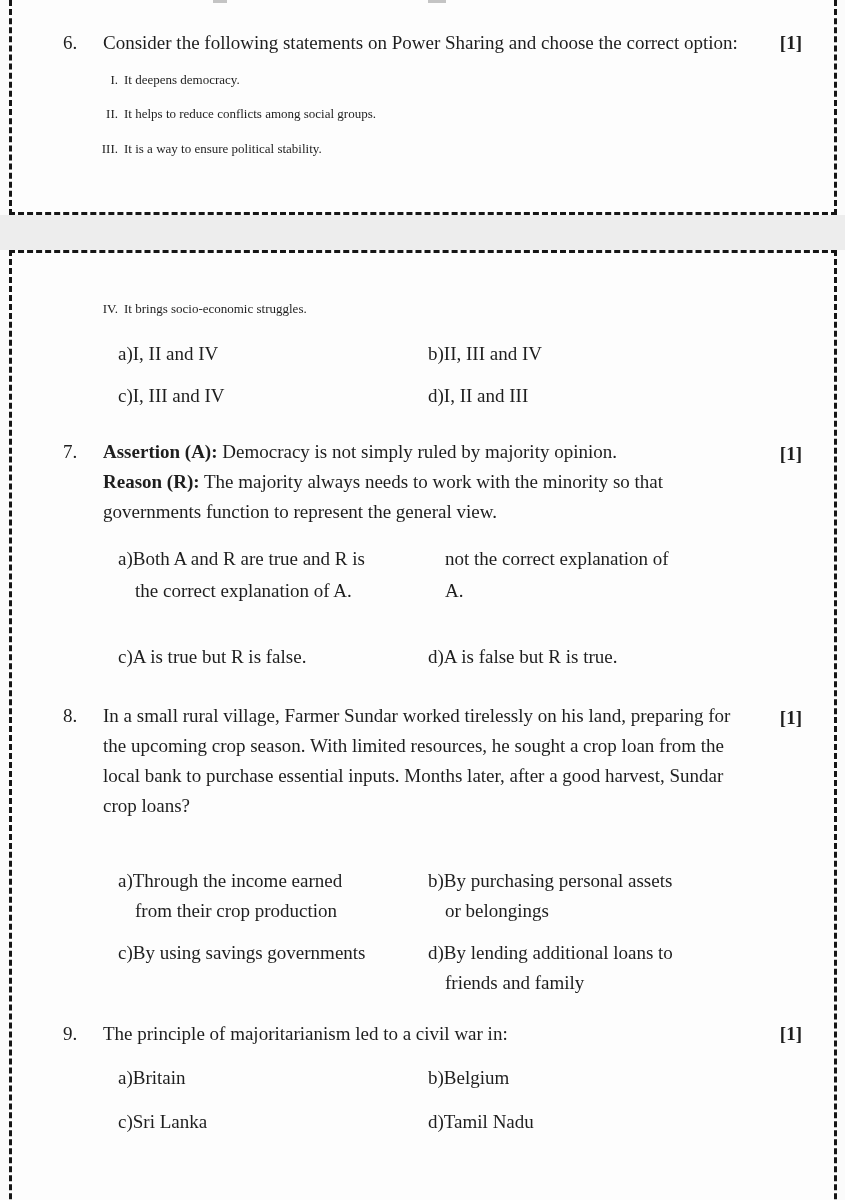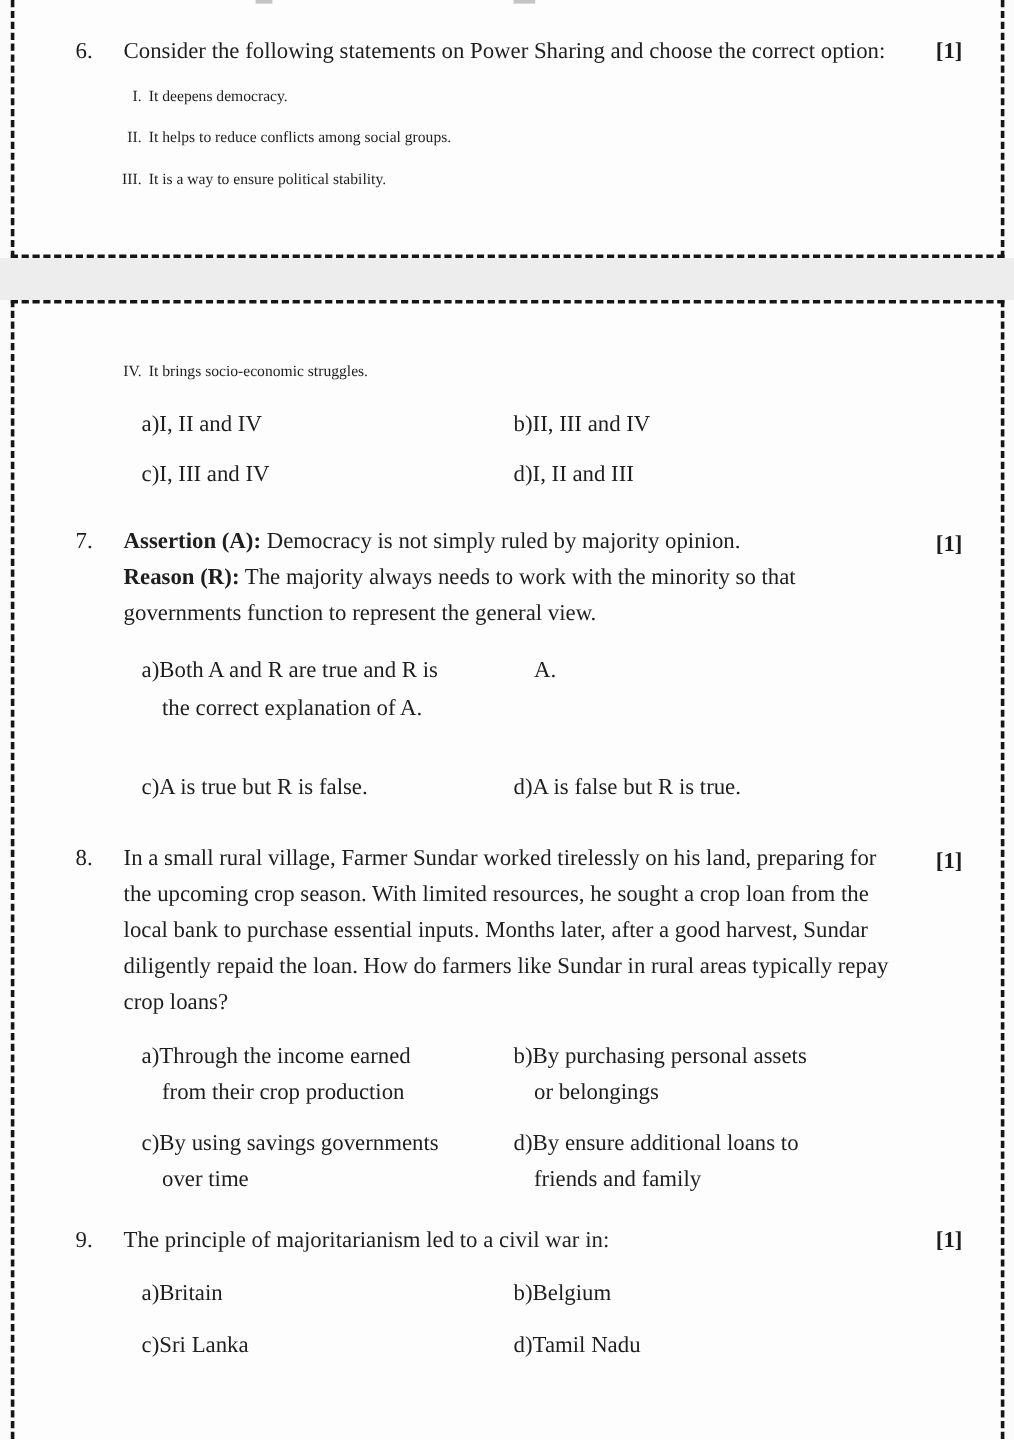--- a/index.html
+++ b/index.html
@@ -91,55 +91,54 @@
       <div class="pline"><span class="bold">Reason (R):</span><span> The majority always needs to work with the minority so that</span></div>
       <div class="pline"><span class="bold"></span><span>governments function to represent the general view.</span></div>
     </div>
     <div class="marks" style="top:186px;line-height:30px">[1]</div>
 
     <div class="opt lh32 col-a" style="top:290px">
       <div class="line"><span>a)</span><span>Both A and R are true and R is</span></div>
       <div class="line cont">the correct explanation of A.</div>
     </div>
     <div class="opt lh32 col-b" style="top:290px">
+      <div class="line cont">not the correct explanation of</div>
       <div class="line cont">A.</div>
     </div>
     <div class="opt col-a" style="top:392px">
       <div class="line"><span>c)</span><span>A is true but R is false.</span></div>
     </div>
     <div class="opt col-b" style="top:392px">
       <div class="line"><span>d)</span><span>A is false but R is true.</span></div>
     </div>
   </div>
 
   <div>
     <div class="qnum para-align" style="top:448px">8.</div>
     <div class="q-para" style="top:448px">
       <div class="pline">In a small rural village, Farmer Sundar worked tirelessly on his land, preparing for</div>
       <div class="pline">the upcoming crop season. With limited resources, he sought a crop loan from the</div>
       <div class="pline">local bank to purchase essential inputs. Months later, after a good harvest, Sundar</div>
-      <div class="pline">diligently repaid the loan. How do farmers like Sundar in rural areas typically repay</div>
       <div class="pline">crop loans?</div>
     </div>
     <div class="marks" style="top:450px;line-height:30px">[1]</div>
 
     <div class="opt lh30 col-a" style="top:613px">
       <div class="line"><span>a)</span><span>Through the income earned</span></div>
       <div class="line cont">from their crop production</div>
     </div>
     <div class="opt lh30 col-b" style="top:613px">
       <div class="line"><span>b)</span><span>By purchasing personal assets</span></div>
       <div class="line cont">or belongings</div>
     </div>
     <div class="opt lh30 col-a" style="top:685px">
       <div class="line"><span>c)</span><span>By using savings governments</span></div>
-      <div class="line cont">over time</div>
     </div>
     <div class="opt lh30 col-b" style="top:685px">
-      <div class="line"><span>d)</span><span>By ensure additional loans to</span></div>
+      <div class="line"><span>d)</span><span>By lending additional loans to</span></div>
       <div class="line cont">friends and family</div>
     </div>
   </div>
 
   <div>
     <div class="qnum" style="top:769px">9.</div>
     <div class="qtext" style="top:769px">The principle of majoritarianism led to a civil war in:</div>
     <div class="marks" style="top:769px">[1]</div>
 
     <div class="opt col-a" style="top:813px">

